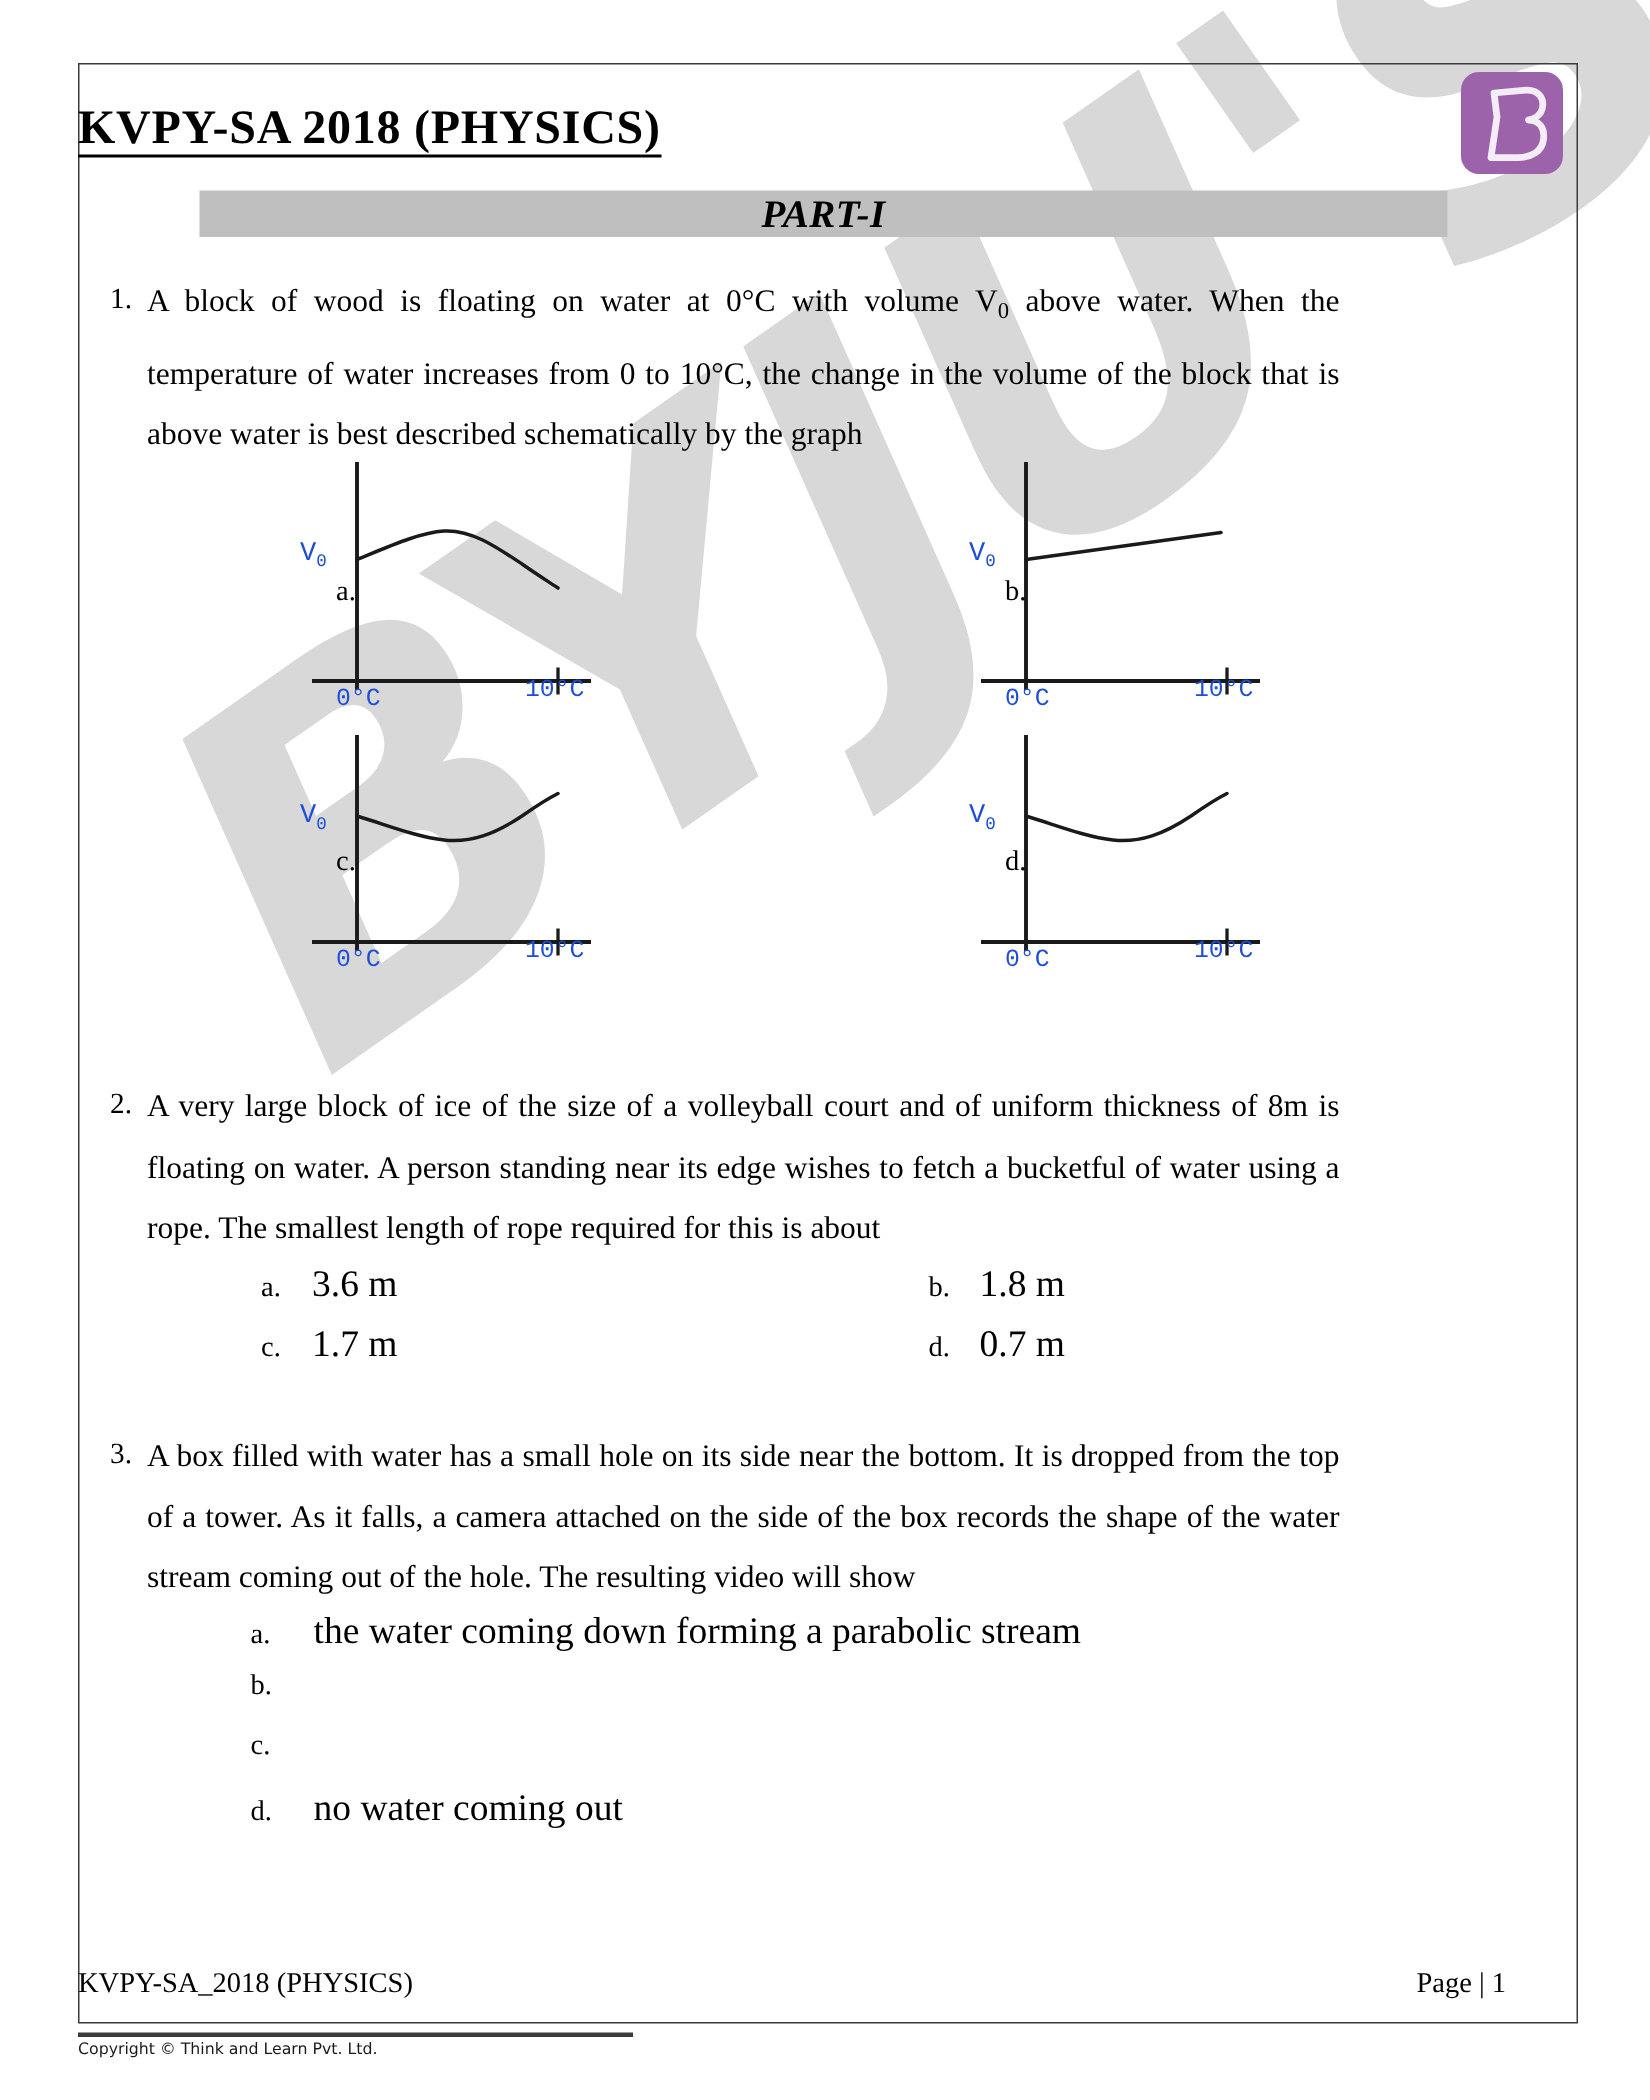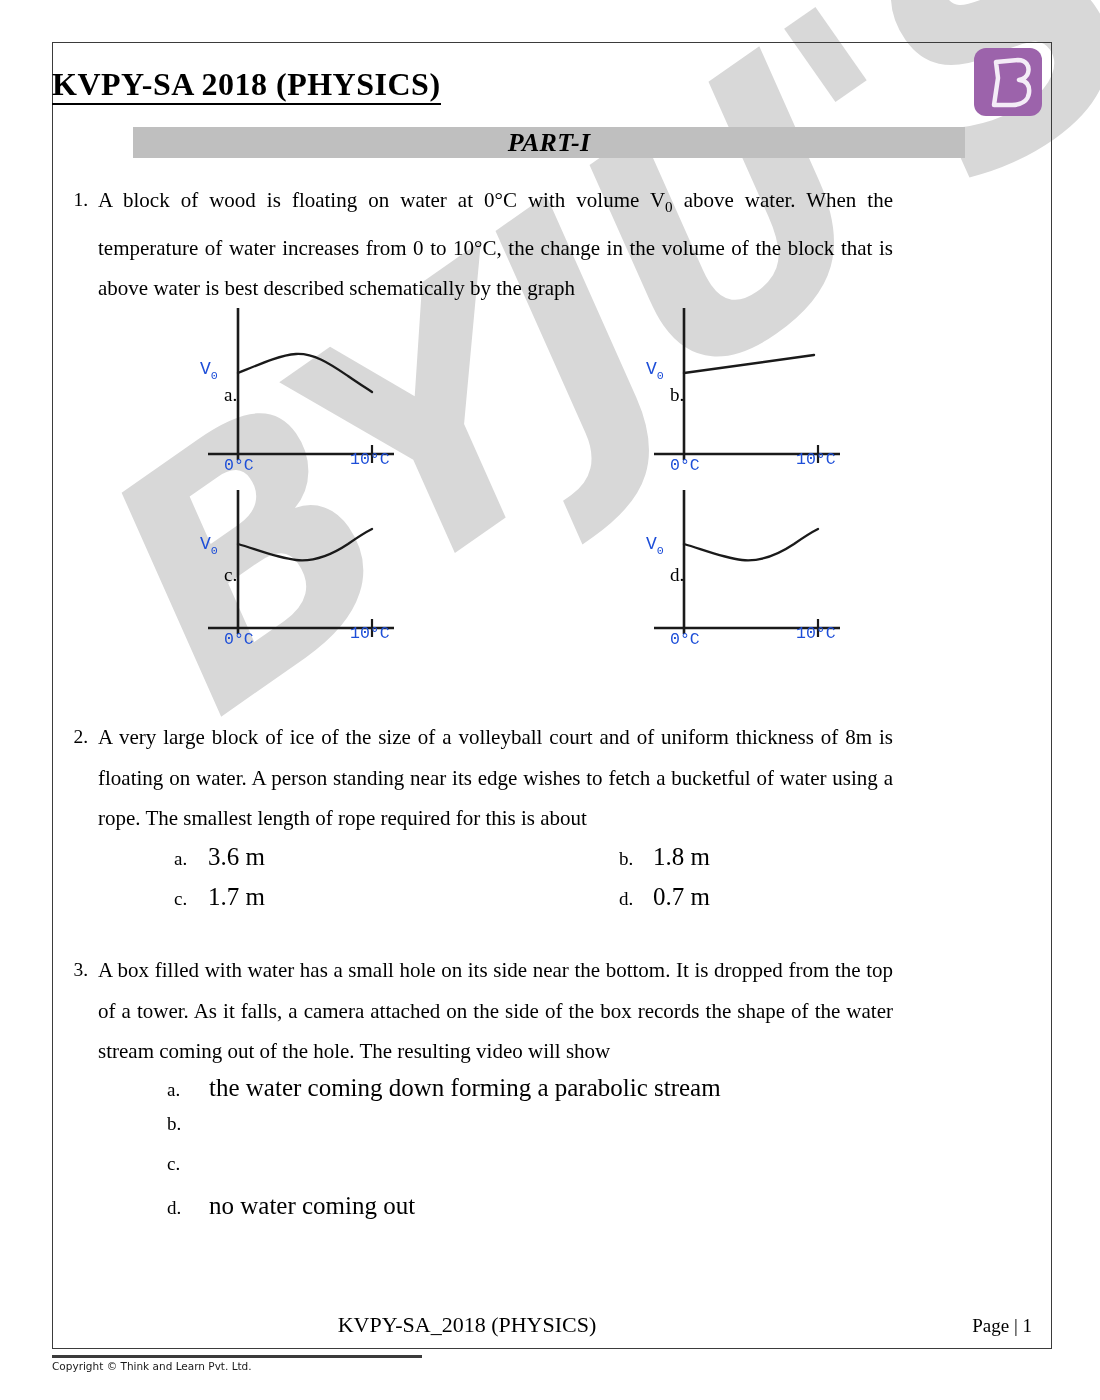--- a/index.html
+++ b/index.html
@@ -194,27 +194,26 @@
     position: absolute;
     left: 52px;
     top: 1312px;
     width: 1000px;
     z-index: 3;
     display: flex;
     align-items: baseline;
   }
   #footer-left .f-center {
     width: 830px;
-    text-align: center;
-    font-size: 22px;
+    font-size: 19px;
   }
   #footer-left .f-page {
     width: 170px;
     text-align: right;
-    padding-right: 20px;
+    padding-right: 48px;
     font-size: 19px;
     box-sizing: border-box;
   }
   #footer-rule {
     position: absolute;
     left: 52px;
     top: 1355px;
     width: 370px;
     height: 2.5px;
     background: #3b3b3b;

